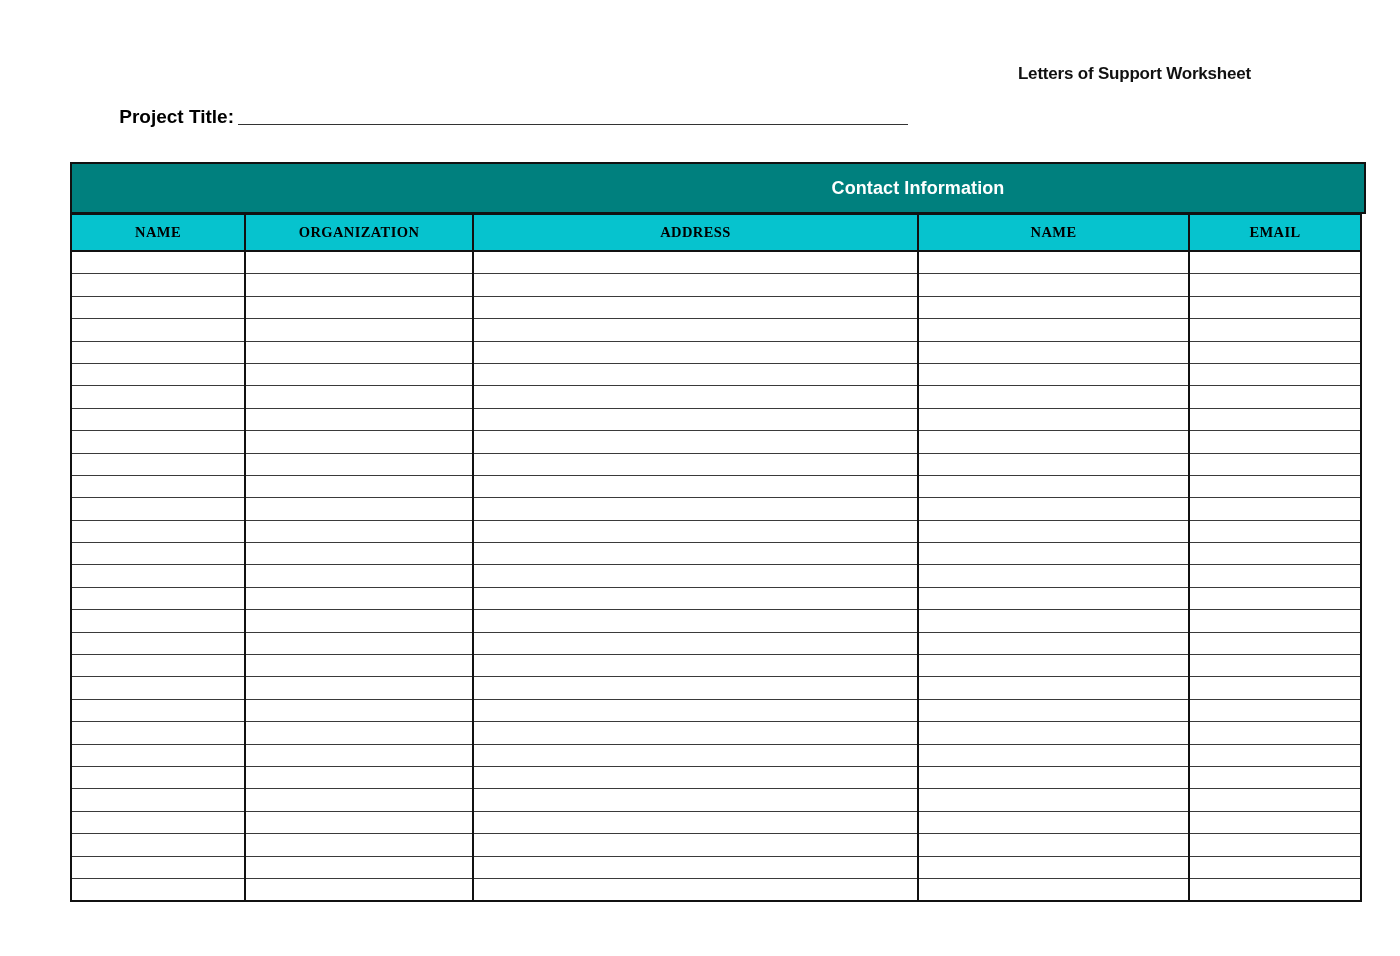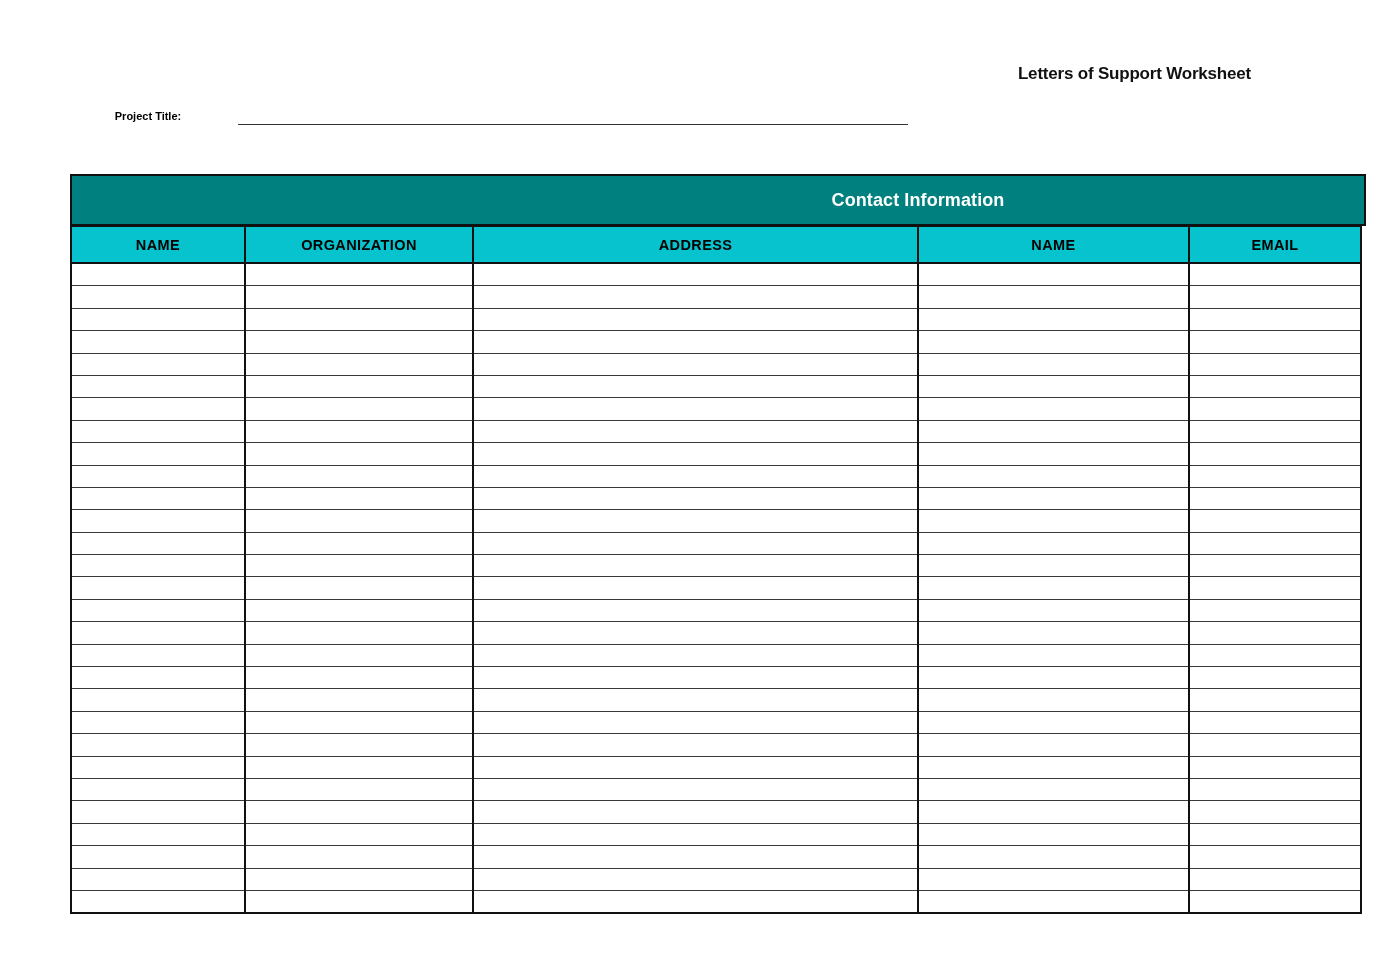--- a/index.html
+++ b/index.html
@@ -38,43 +38,43 @@
     top: 104px;
     width: 846px;
   }
   .field-row {
     display: flex;
     align-items: flex-end;
     height: 21px;
   }
   .field-label {
     width: 176px;
-    text-align: center;
-    font-size: 11px;
+    text-align: right;
+    font-size: 19px;
     font-weight: bold;
     line-height: 17px;
     color: #000;
     padding-right: 4px;
     box-sizing: border-box;
     white-space: nowrap;
   }
   .field-line {
     flex: 1;
     height: 18px;
     border-bottom: 1.6px solid #333333;
   }
   .field-row.second .field-line {
     border-bottom: 1.6px solid #111111;
   }
 
   
   .sheet {
     position: absolute;
     left: 62px;
-    top: 174px;
+    top: 162px;
     width: 1296px;
     padding-left: 8px;
   }
 
   .band {
     height: 52px;
     background: #00807E;
     border: 2.5px solid #111111;
     box-sizing: border-box;
     display: flex;
@@ -111,20 +111,21 @@
     font-size: 14.5px;
     font-weight: bold;
     letter-spacing: 0.4px;
     text-align: center;
     color: #000000;
     border-left: 2.2px solid #111111;
     border-right: 2.2px solid #111111;
     border-top: 2.2px solid #111111;
     border-bottom: 2.2px solid #111111;
     padding: 0;
+    font-family: Liberation Serif, serif;
   }
   table.grid td {
     height: 21.4px;
     border-left: 2.2px solid #111111;
     border-right: 2.2px solid #111111;
     border-top: 1.5px solid #3a3a3a;
     border-bottom: 1.5px solid #3a3a3a;
     padding: 0;
     background: #ffffff;
   }

